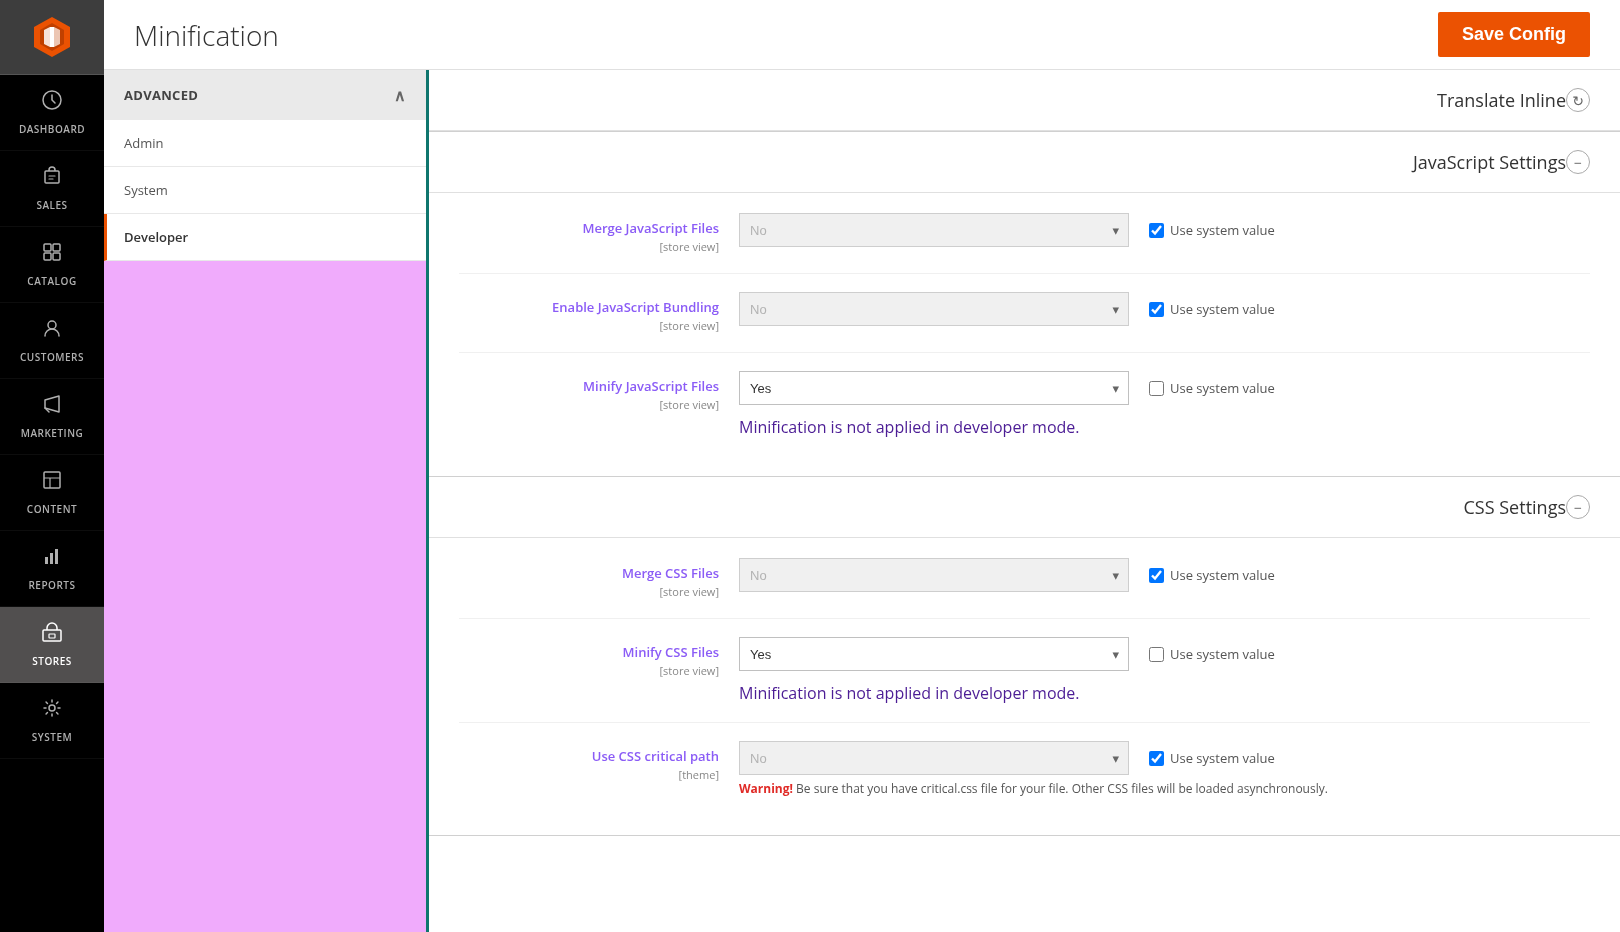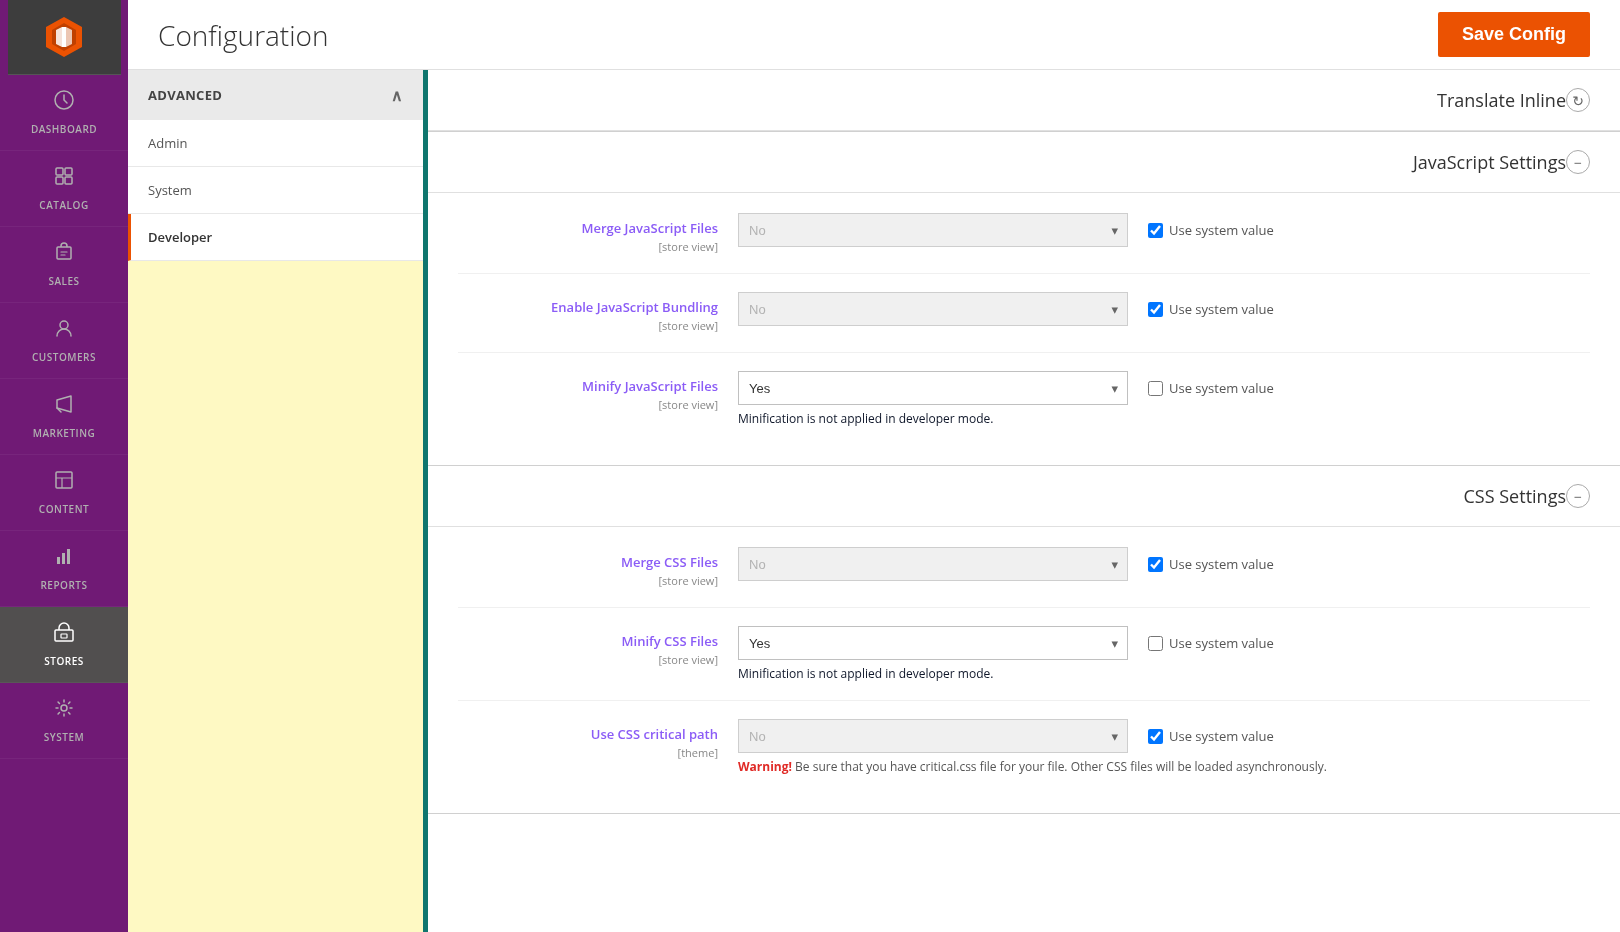--- a/index.html
+++ b/index.html
@@ -3,22 +3,22 @@
   <meta charset="utf-8">
   <style>
     * { box-sizing: border-box; margin: 0; padding: 0; }
     body { font-family: 'Open Sans', Arial, sans-serif; background: #f5f5f5; color: #333; font-size: 13px; }
 
     
     .app { display: flex; height: 932px; width: 1620px; }
 
     
     .sidebar {
-      width: 128px;
-      background: #701a75;
+      width: 104px;
+      background: #000000;
       display: flex;
       flex-direction: column;
       align-items: center;
       padding-top: 0;
       flex-shrink: 0;
     }
     .sidebar-logo {
       width: 113px;
       height: 75px;
       background: #3d3d3d;
@@ -89,23 +89,23 @@
 
     
     .content-area {
       display: flex;
       flex: 1;
       overflow: hidden;
     }
 
     
     .left-panel {
-      width: 300px;
-      background: #fef9c3;
-      border-right: 5px solid #0f766e;
+      width: 325px;
+      background: #f0abfc;
+      border-right: 3px solid #0f766e;
       flex-shrink: 0;
       overflow-y: auto;
     }
     .panel-section-header {
       background: #eaeaea;
       padding: 14px 20px;
       font-size: 13px;
       font-weight: 700;
       color: #444;
       display: flex;
@@ -255,23 +255,23 @@
       color: #555;
       font-size: 13px;
     }
     .use-system-value input[type="checkbox"] {
       margin-right: 6px;
       width: 15px;
       height: 15px;
     }
 
     .config-hint {
-      font-size: 12px;
-      color: #0f172a;
-      margin-top: 5px;
+      font-size: 16px;
+      color: #4c1d95;
+      margin-top: 11px;
     }
     .config-warning {
       font-size: 12px;
       margin-top: 5px;
     }
     .config-warning .warning-label {
       color: #e02b27;
       font-weight: 700;
     }
     .config-warning .warning-text {
@@ -306,43 +306,43 @@
           <circle cx="11" cy="11" r="9" stroke="#b0b0b0" stroke-width="1.5"></circle>
           <path d="M11 6v5l3 3" stroke="#b0b0b0" stroke-width="1.5" stroke-linecap="round"></path>
         </svg>
       </span>
       <span>DASHBOARD</span>
     </div>
 
     <div class="sidebar-item">
       <span class="icon">
         <svg width="22" height="22" viewBox="0 0 22 22" fill="none">
+          <rect x="4" y="6" width="14" height="12" rx="1" stroke="#b0b0b0" stroke-width="1.5"></rect>
+          <path d="M8 6V5a3 3 0 016 0v1" stroke="#b0b0b0" stroke-width="1.5"></path>
+          <path d="M8 11h6M8 14h4" stroke="#b0b0b0" stroke-width="1.2" stroke-linecap="round"></path>
+        </svg>
+      </span>
+      <span>SALES</span>
+    </div>
+
+    <div class="sidebar-item">
+      <span class="icon">
+        <svg width="22" height="22" viewBox="0 0 22 22" fill="none">
           <rect x="3" y="3" width="7" height="7" rx="1" stroke="#b0b0b0" stroke-width="1.5"></rect>
           <rect x="12" y="3" width="7" height="7" rx="1" stroke="#b0b0b0" stroke-width="1.5"></rect>
           <rect x="3" y="12" width="7" height="7" rx="1" stroke="#b0b0b0" stroke-width="1.5"></rect>
           <rect x="12" y="12" width="7" height="7" rx="1" stroke="#b0b0b0" stroke-width="1.5"></rect>
         </svg>
       </span>
       <span>CATALOG</span>
     </div>
 
     <div class="sidebar-item">
       <span class="icon">
         <svg width="22" height="22" viewBox="0 0 22 22" fill="none">
-          <rect x="4" y="6" width="14" height="12" rx="1" stroke="#b0b0b0" stroke-width="1.5"></rect>
-          <path d="M8 6V5a3 3 0 016 0v1" stroke="#b0b0b0" stroke-width="1.5"></path>
-          <path d="M8 11h6M8 14h4" stroke="#b0b0b0" stroke-width="1.2" stroke-linecap="round"></path>
-        </svg>
-      </span>
-      <span>SALES</span>
-    </div>
-
-    <div class="sidebar-item">
-      <span class="icon">
-        <svg width="22" height="22" viewBox="0 0 22 22" fill="none">
           <circle cx="11" cy="8" r="4" stroke="#b0b0b0" stroke-width="1.5"></circle>
           <path d="M4 19c0-3.866 3.134-7 7-7h0c3.866 0 7 3.134 7 7" stroke="#b0b0b0" stroke-width="1.5" stroke-linecap="round"></path>
         </svg>
       </span>
       <span>CUSTOMERS</span>
     </div>
 
     <div class="sidebar-item">
       <span class="icon">
         <svg width="22" height="22" viewBox="0 0 22 22" fill="none">
@@ -392,21 +392,21 @@
           <path d="M11 3v2M11 17v2M3 11h2M17 11h2M5.05 5.05l1.41 1.41M15.54 15.54l1.41 1.41M5.05 16.95l1.41-1.41M15.54 6.46l1.41-1.41" stroke="#b0b0b0" stroke-width="1.5" stroke-linecap="round"></path>
         </svg>
       </span>
       <span>SYSTEM</span>
     </div>
   </div>
 
   <div class="main">
 
     <div class="header">
-      <h1 class="header-title">Configuration</h1>
+      <h1 class="header-title">Minification</h1>
       <button class="save-config-btn">Save Config</button>
     </div>
 
     <div class="content-area">
 
       <div class="left-panel">
         <div class="panel-section-header">
           <span>ADVANCED</span>
           <span class="chevron">∧</span>
         </div>

